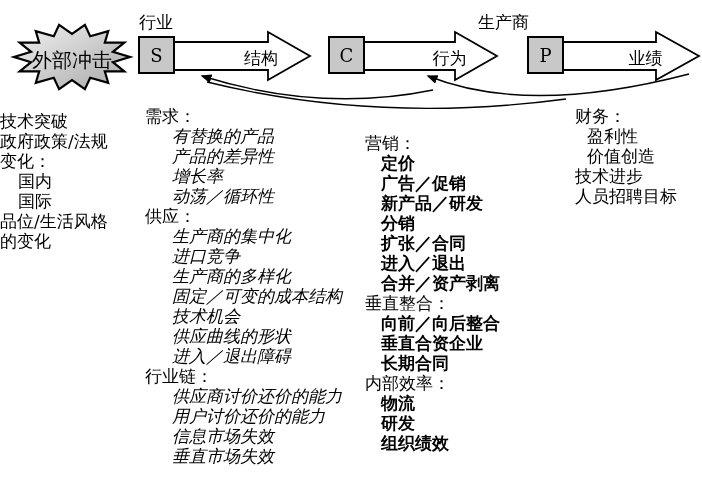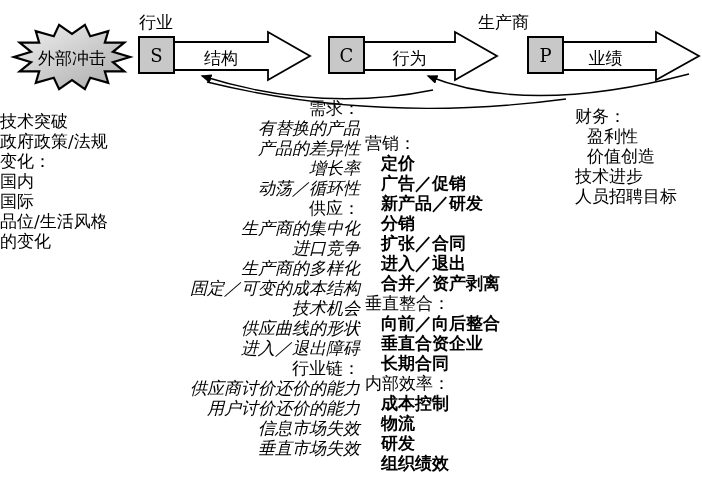--- a/index.html
+++ b/index.html
@@ -2,30 +2,30 @@
 <html><head>
 <meta charset="utf-8">
 <style>
   html,body{margin:0;padding:0;background:#fff;}
   .stage{position:relative;width:702px;height:500px;background:#ffffff;overflow:hidden;
          font-family:"DejaVu Serif","Liberation Serif",serif;color:#000;}
   .abs{position:absolute;}
   svg{display:block;}
   .lab{font-size:17px;white-space:nowrap;}
   .letter{font-size:18px;display:flex;align-items:center;justify-content:center;}
-  .arrlab{font-size:17px;text-align:center;}
-  .starlab{font-size:17px;text-align:center;}
+  .arrlab{font-size:17px;text-align:center;padding-left:40px;}
+  .starlab{font-size:20px;text-align:center;}
   .col .line{height:20px;line-height:20px;font-size:17px;white-space:nowrap;}
   
   .c1{left:0px;   top:111px; width:142px;}
-  .c2{left:145px; top:98px; width:215px;text-align:right;}
+  .c2{left:145px; top:106px; width:215px;}
   .c3{left:365px; top:108px; width:200px;margin-top:25px;}
   .c4{left:575px; top:106px; width:127px;}
   
-  .c1 .lv1{} .c1 .lv2{}
+  .c1 .lv1{} .c1 .lv2{padding-left:18px;}
   .c2 .lv1{padding-left:27px;font-style:italic;}
   .c3 .lv1{padding-left:16px;font-weight:bold;}
   .c4 .lv1{padding-left:12px;}
 </style>
 </head>
 <body>
 
 <div class="stage">
 
   <svg class="abs" style="left:0;top:0" width="702" height="150" viewBox="0 0 702 150">
@@ -112,21 +112,20 @@
       <div class="line lv1">新产品／研发</div>
       <div class="line lv1">分销</div>
       <div class="line lv1">扩张／合同</div>
       <div class="line lv1">进入／退出</div>
       <div class="line lv1">合并／资产剥离</div>
       <div class="line lv0">垂直整合：</div>
       <div class="line lv1">向前／向后整合</div>
       <div class="line lv1">垂直合资企业</div>
       <div class="line lv1">长期合同</div>
       <div class="line lv0">内部效率：</div>
-      <div class="line lv1">成本控制</div>
       <div class="line lv1">物流</div>
       <div class="line lv1">研发</div>
       <div class="line lv1">组织绩效</div>
     </div>
   <div class="abs col c4">
       <div class="line lv0">财务：</div>
       <div class="line lv1">盈利性</div>
       <div class="line lv1">价值创造</div>
       <div class="line lv0">技术进步</div>
       <div class="line lv0">人员招聘目标</div>

